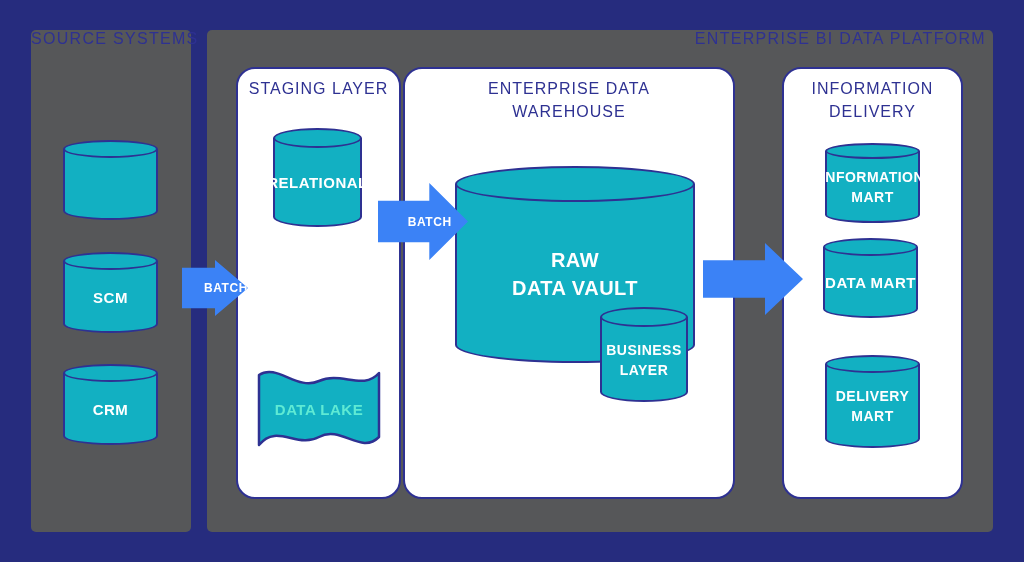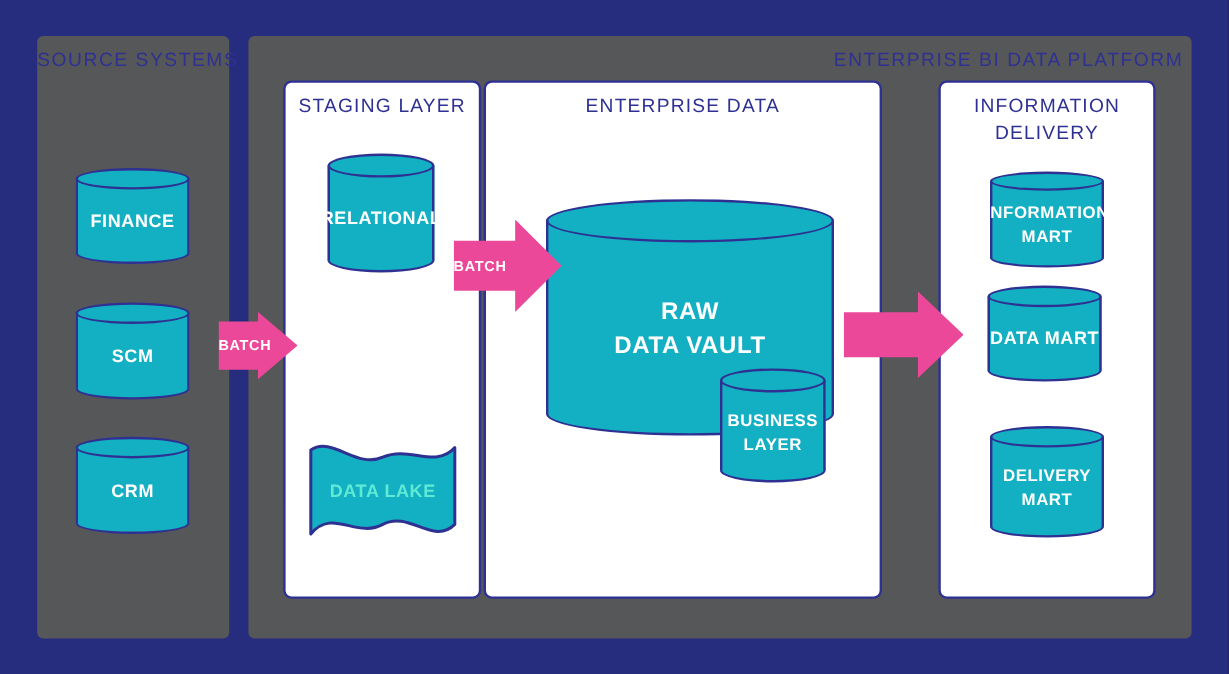--- a/index.html
+++ b/index.html
@@ -7,27 +7,27 @@
   .canvas {
     position:relative; width:1024px; height:562px; overflow:hidden;
     background:#262c7e;
     font-family:"Liberation Sans","DejaVu Sans",sans-serif;
   }
   .panel {
     position:absolute; background:#565759; border-radius:5px; z-index:1;
   }
   .panel-title {
     font-size:16px; letter-spacing:1.3px; color:#2e3192; font-weight:400;
-    padding-top:12px; white-space:nowrap;
+    padding-top:0; white-space:nowrap;
   }
   .center-text { text-align:center; }
   .right-text  { text-align:right; padding-right:7px; }
   .whitebox {
     position:absolute; background:#ffffff; border:2px solid #2e3192;
-    border-radius:7px; z-index:2;
+    border-radius:19px; z-index:2;
   }
   .box-title {
     font-size:16px; line-height:23px; letter-spacing:1px; color:#2e3192;
     font-weight:400; text-align:center; padding-top:8px; white-space:nowrap;
   }
   
   .cyl { position:absolute; z-index:3; }
   .cyl .cbot, .cyl .ctop {
     position:absolute; left:0; right:0; height:calc(var(--ry)*2);
     border-radius:50%; background:#12b0c2; border:2px solid #2e3192;
@@ -48,22 +48,22 @@
   .lbl-md { font-size:15px; line-height:21px; }
   .lbl-lg { font-size:20px; line-height:28px; letter-spacing:1px; }
   
   .flag { position:absolute; z-index:3; }
   .flag .flbl {
     position:absolute; inset:0; display:flex; align-items:center; justify-content:center;
     color:#5eead4; font-weight:700; font-size:15px; letter-spacing:.5px;
   }
   
   .arrow {
-    position:absolute; background:#ec4899; z-index:5;
-    display:flex; align-items:center; justify-content:flex-start;
+    position:absolute; background:#3b82f6; z-index:5;
+    display:flex; align-items:center; justify-content:flex-end;
   }
   .arrow .albl {
     color:#ffffff; font-weight:700; font-size:12px; letter-spacing:.6px;
   }
   .arrow1 { clip-path:polygon(0 14%, 50% 14%, 50% 0, 100% 50%, 50% 100%, 50% 86%, 0 86%); }
   .arrow2 { clip-path:polygon(0 23%, 57% 23%, 57% 0, 100% 50%, 57% 100%, 57% 77%, 0 77%); }
   .arrow2 .albl { margin-right:18%; }
   .arrow3 { clip-path:polygon(0 24%, 62% 24%, 62% 0, 100% 50%, 62% 100%, 62% 76%, 0 76%); }
 </style>
 </head>
@@ -79,37 +79,35 @@
     <div class="panel-title right-text">ENTERPRISE BI DATA PLATFORM</div>
   </div>
 
   <div class="whitebox" style="left:236px;top:67px;width:165px;height:432px;">
     <div class="box-title">STAGING LAYER</div>
   </div>
 
   <div class="whitebox" style="left:403px;top:67px;width:332px;height:432px;">
     <div class="box-title">
         <span style="display:block;">ENTERPRISE DATA</span>
+        <span style="display:block;">WAREHOUSE</span>
       </div>
   </div>
 
   <div class="whitebox" style="left:782px;top:67px;width:181px;height:432px;">
     <div class="box-title">
         <span style="display:block;">INFORMATION</span>
         <span style="display:block;">DELIVERY</span>
       </div>
   </div>
 
   <div class="cyl" style="left:63px;top:140px;width:95px;height:80px;--ry:9px;">
     <div class="cbot"></div>
     <div class="cbody"></div>
     <div class="ctop"></div>
-    <div class="clbl lbl-md">
-        <span>FINANCE</span>
-      </div>
   </div>
 
   <div class="cyl" style="left:63px;top:252px;width:95px;height:81px;--ry:9px;">
     <div class="cbot"></div>
     <div class="cbody"></div>
     <div class="ctop"></div>
     <div class="clbl lbl-md">
         <span>SCM</span>
       </div>
   </div>

